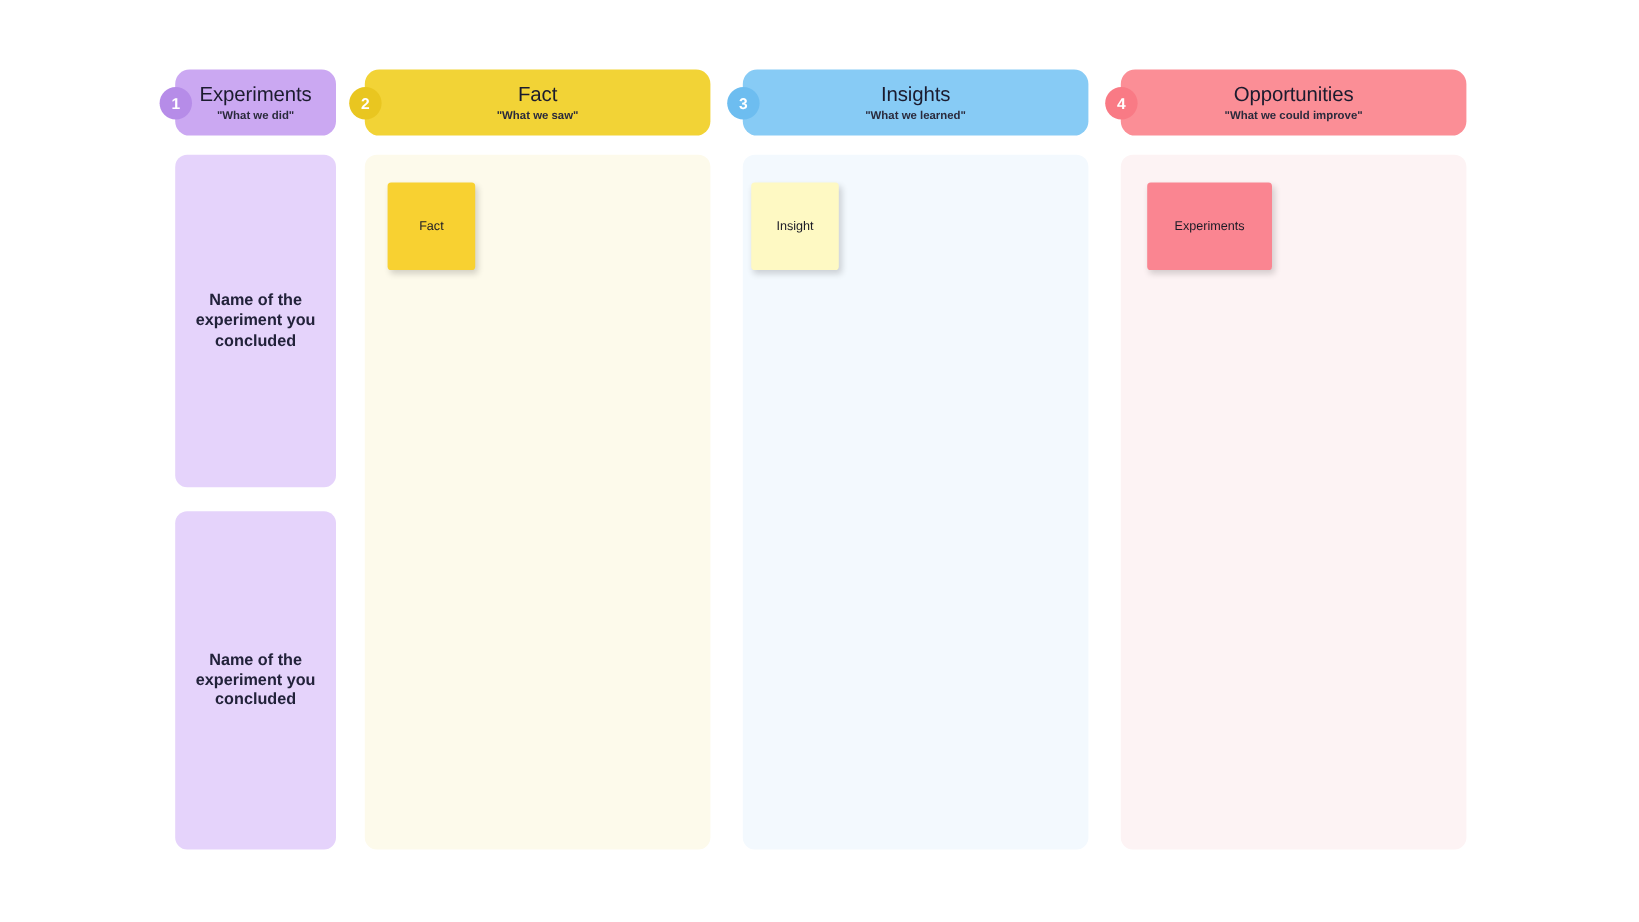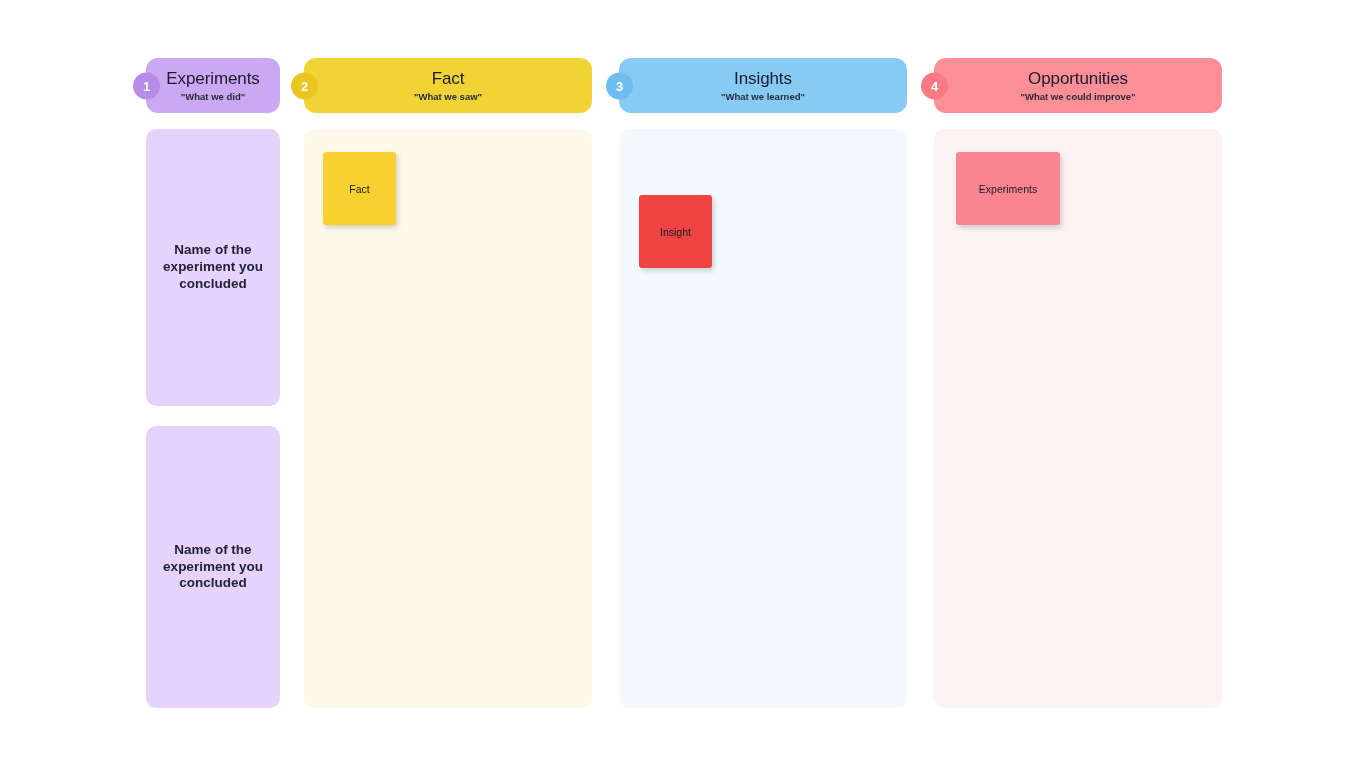--- a/index.html
+++ b/index.html
@@ -138,24 +138,23 @@
     cursor: default;
   }
 
   .sticky-fact {
     left: 19px;  top: 23px;
     width: 73px; height: 73px;
     background: #f8d131;
   }
 
   .sticky-insight {
-    left: 20px;  top: 23px;
+    left: 7px;  top: 23px;
     width: 73px; height: 73px;
-    background: #ef4444;
-    margin-top: 43px;
+    background: #fef9c3;
   }
 
   .sticky-improvement {
     left: 22px;  top: 23px;
     width: 104px; height: 73px;
     background: #fa8591;
   }
 </style>
 </head>
 <body>

